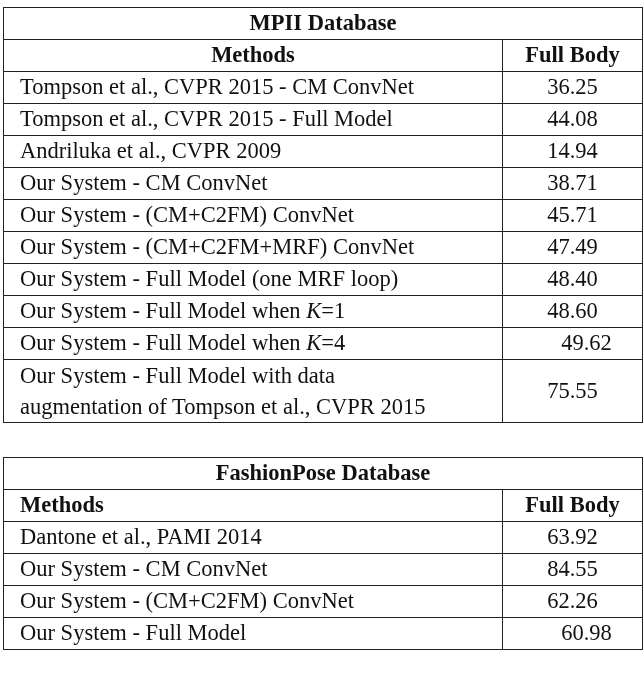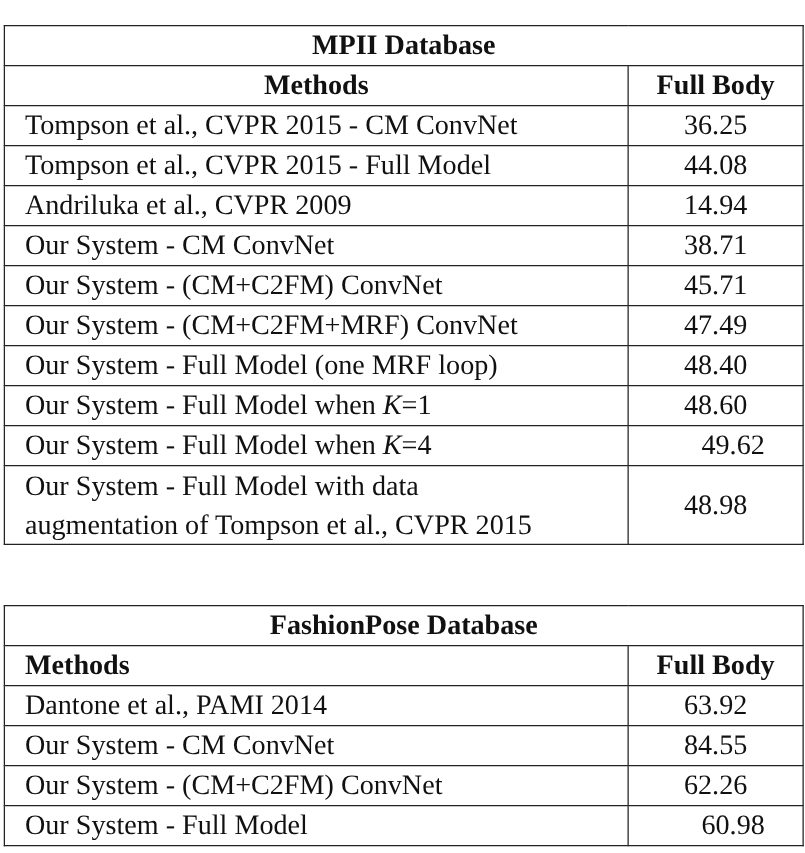--- a/index.html
+++ b/index.html
@@ -12,21 +12,21 @@
   .hdr th { font-weight:bold; height:31px; }
   .hdr th.m { text-align:center; }
   .hdr th.m.left { text-align:left; padding-left:16px; }
   td.m { padding-left:16px; height:31px; text-align:left;margin-top:20px; }
   td.v { text-align:center; }
   td.v.b { font-weight:normal;padding-left:28px; }
   tr.two td.m { height:62px; line-height:31px; }
   .title td, .hdr th { border-top:1.5px solid #222; }
   .title td { border-bottom:1.5px solid #222; }
   i { font-style:italic; }
-  #t1 { top:20px; } #t2 { top:484px; }
+  #t1 { top:7px; } #t2 { top:457px; }
 </style>
 </head>
 <body>
 
 <table id="t1">
   <colgroup>
       <col class="c1">
       <col class="c2">
     </colgroup>
   <tbody>
@@ -68,21 +68,21 @@
   <tr>
         <td class="m"><span>Our System - Full Model when </span><i>K</i><span>=1</span></td>
         <td class="v">48.60</td>
       </tr>
   <tr>
         <td class="m"><span>Our System - Full Model when </span><i>K</i><span>=4</span></td>
         <td class="v b">49.62</td>
       </tr>
   <tr class="two">
         <td class="m"><span>Our System - Full Model with data</span><br><span>augmentation of Tompson et al., CVPR 2015</span></td>
-        <td class="v">48.98</td>
+        <td class="v">75.55</td>
       </tr>
 </tbody>
   </table>
 
 <table id="t2">
   <colgroup>
       <col class="c1">
       <col class="c2">
     </colgroup>
   <tbody>

